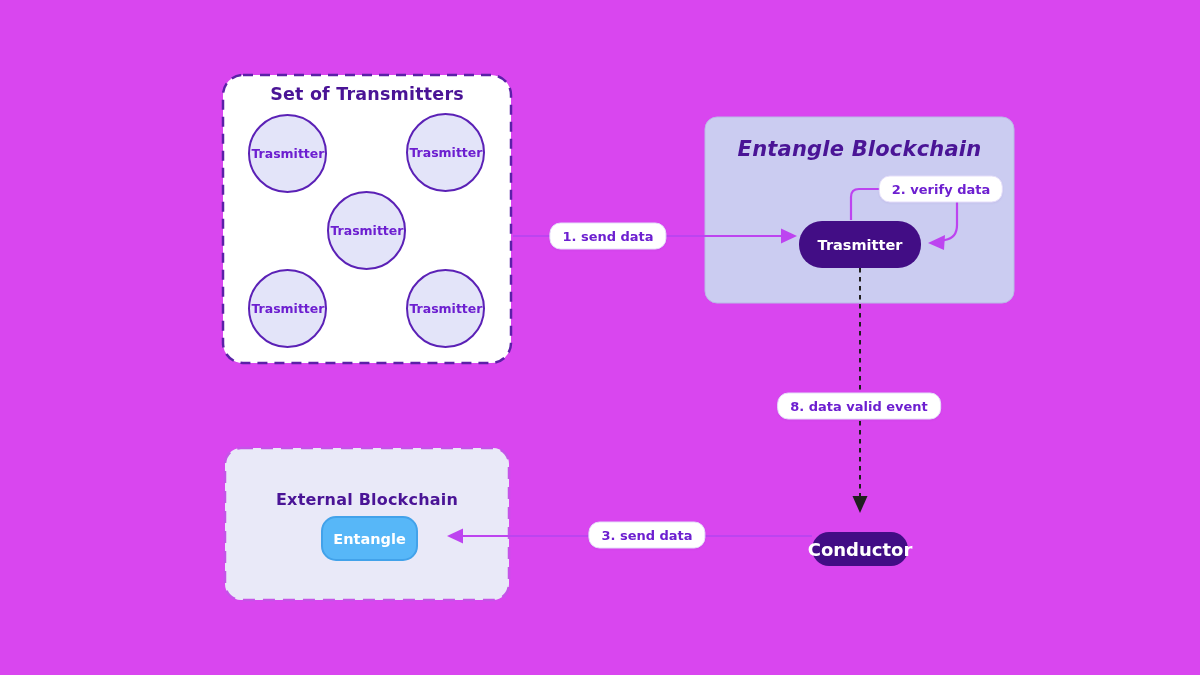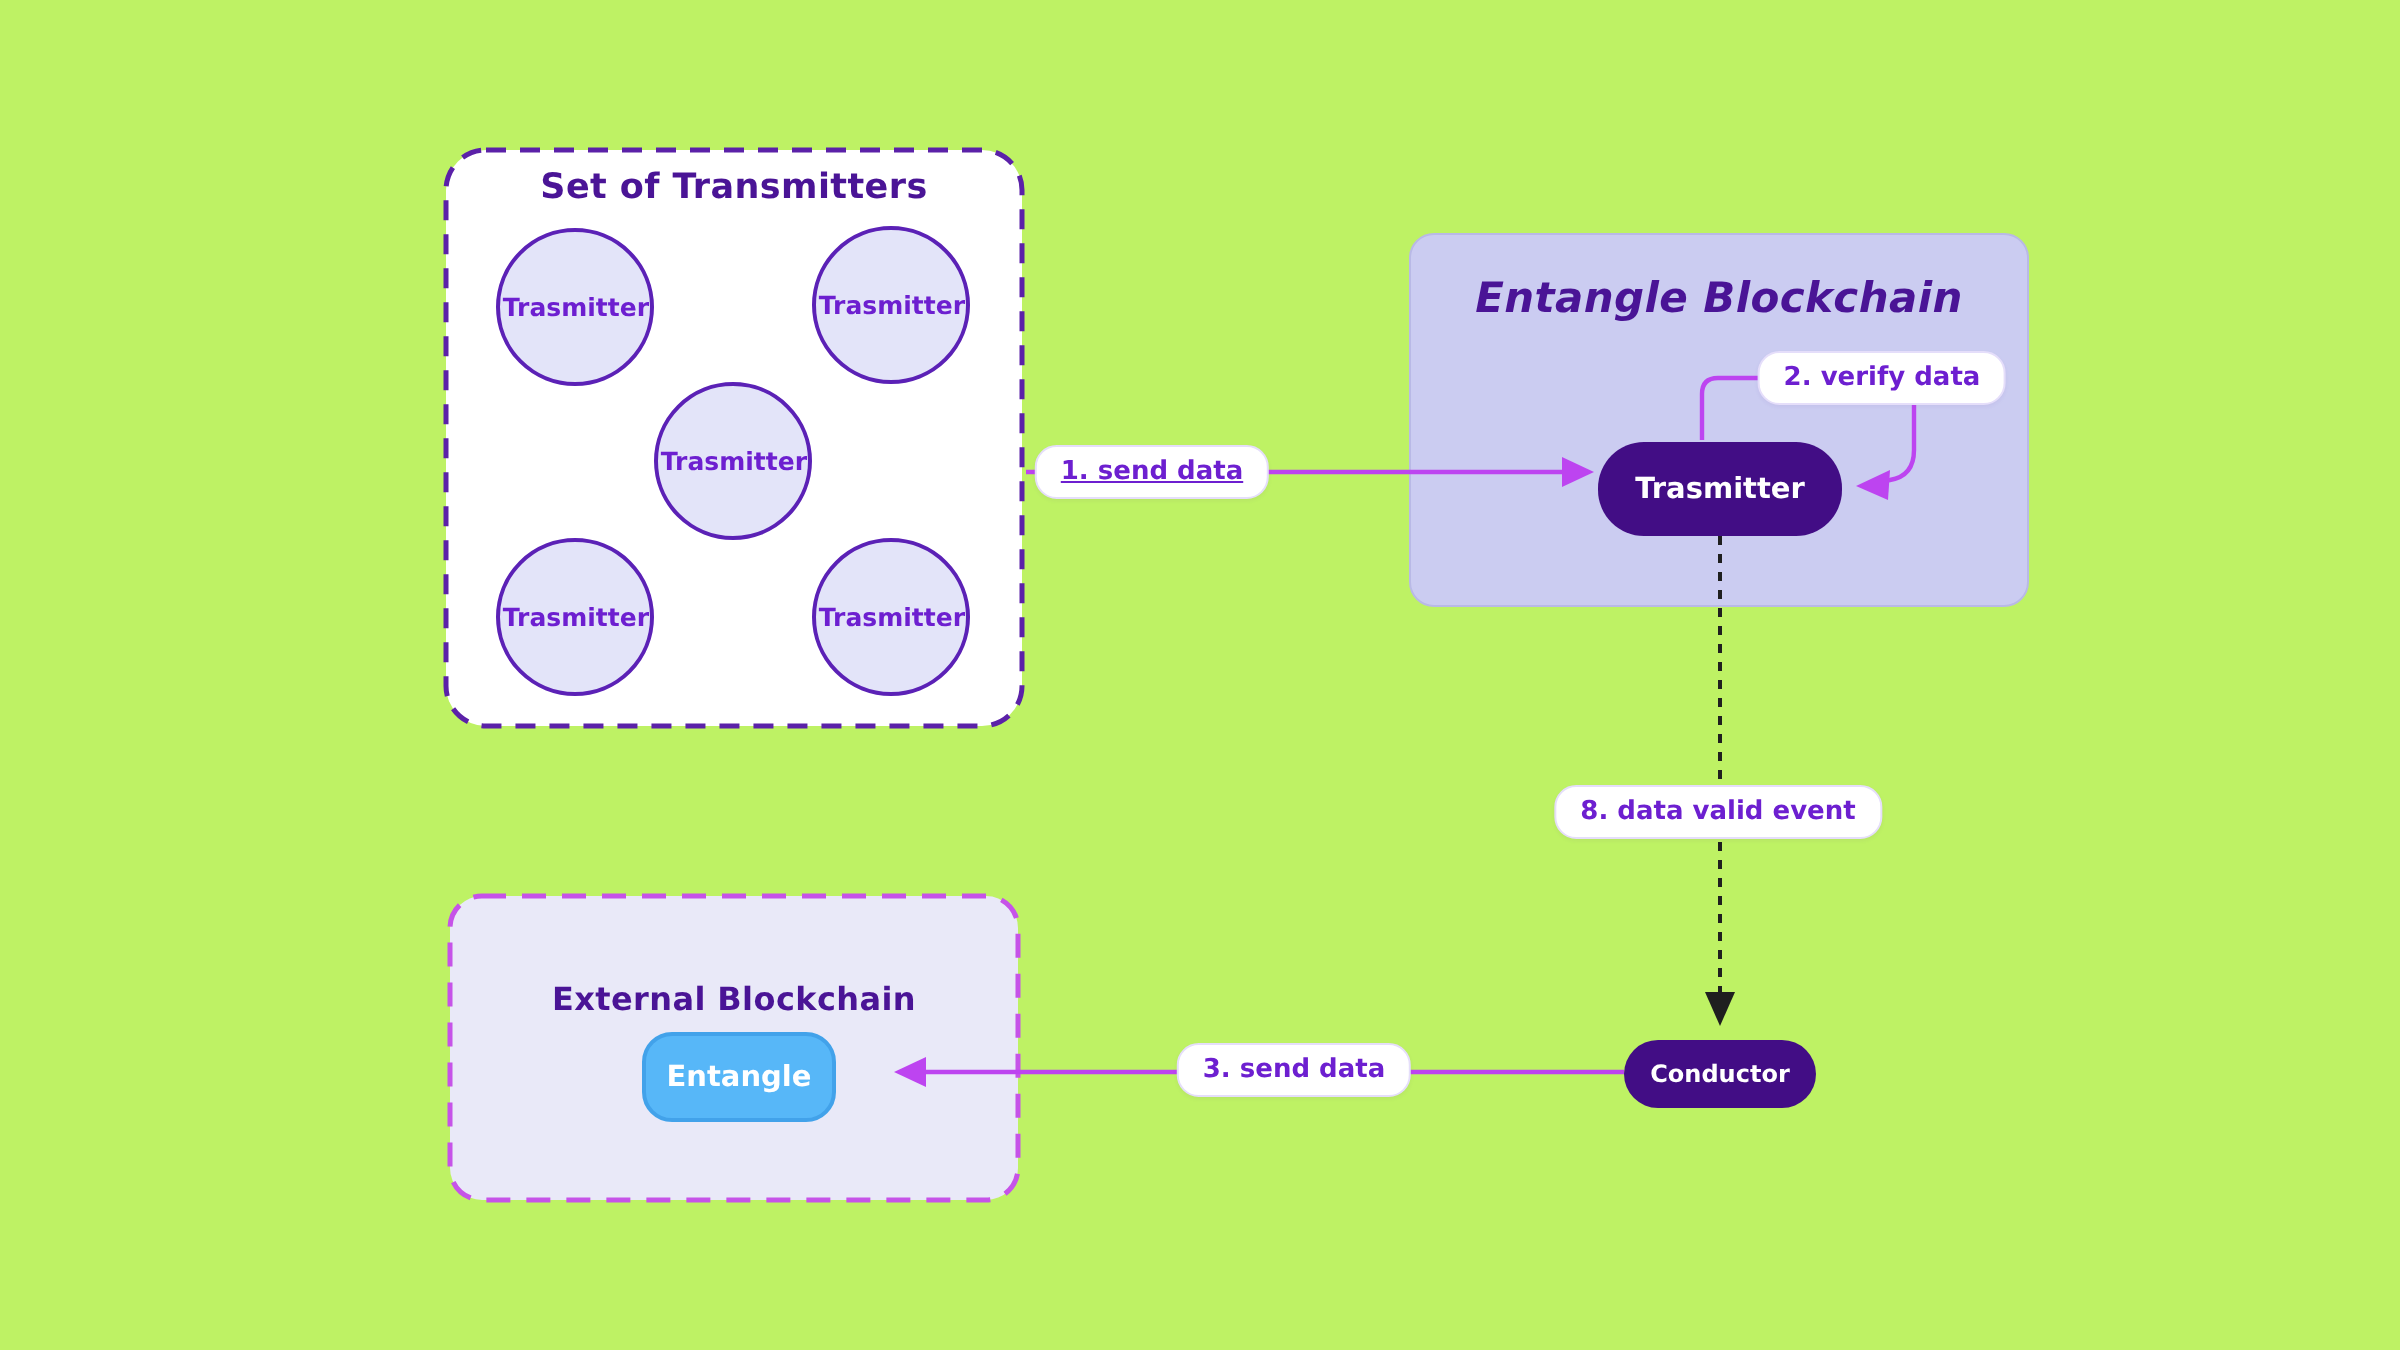--- a/index.html
+++ b/index.html
@@ -19,21 +19,21 @@
     --circuit-fill: #57b7f8;
     --circuit-border: #42a2ea;
   }
   * { margin: 0; padding: 0; box-sizing: border-box; }
   html, body { background: #ffffff; }
   body { font-family: "DejaVu Sans", "Liberation Sans", sans-serif; }
   .canvas {
     position: relative;
     width: 1200px;
     height: 675px;
-    background: #bef264;
+    background: #d946ef;
     overflow: hidden;
   }
   .overlay {
     position: absolute;
     inset: 0;
     z-index: 1;
   }
   .abs { position: absolute; z-index: 2; }
 
   .group-title {
@@ -56,42 +56,42 @@
     font-size: 12.5px;
     font-weight: 600;
   }
   .node-btn {
     display: flex; align-items: center; justify-content: center;
     background: var(--node-dark);
     color: #ffffff;
     font-weight: 600;
   }
   .controller { left: 799px; top: 221px; width: 122px; height: 47px; border-radius: 23px; font-size: 14.5px; }
-  .conductor  { left: 812px; top: 520px; width: 96px;  height: 34px; border-radius: 17px; font-size: 12px; }
+  .conductor  { left: 812px; top: 532px; width: 96px;  height: 34px; border-radius: 17px; font-size: 18px; }
   .circuit {
     left: 321px; top: 516px; width: 97px; height: 45px;
     border-radius: 15px;
     background: var(--circuit-fill);
     border: 2px solid var(--circuit-border);
     display: flex; align-items: center; justify-content: center;
     color: #ffffff; font-size: 14.5px; font-weight: 600;
   }
   .flow-label {
     transform: translate(-50%, -50%);
     background: #ffffff;
     border: 1.5px solid var(--label-border);
     border-radius: 11px;
     padding: 5px 12px;
     color: var(--label-text);
     font-size: 13px;
     font-weight: 600;
     white-space: nowrap;
     box-shadow: 0 1px 2px rgba(80, 40, 160, 0.06);
   }
-  .lbl-1 { left: 576px; top: 236px; text-decoration: underline; }
+  .lbl-1 { left: 608px; top: 236px; }
   .lbl-2 { left: 941px; top: 189px; }
   .lbl-3 { left: 859px; top: 406px; }
   .lbl-4 { left: 647px; top: 535px; }
 </style>
 </head>
 <body>
 
 <div class="canvas">
 
   <svg class="overlay" width="1200" height="675" viewBox="0 0 1200 675">

